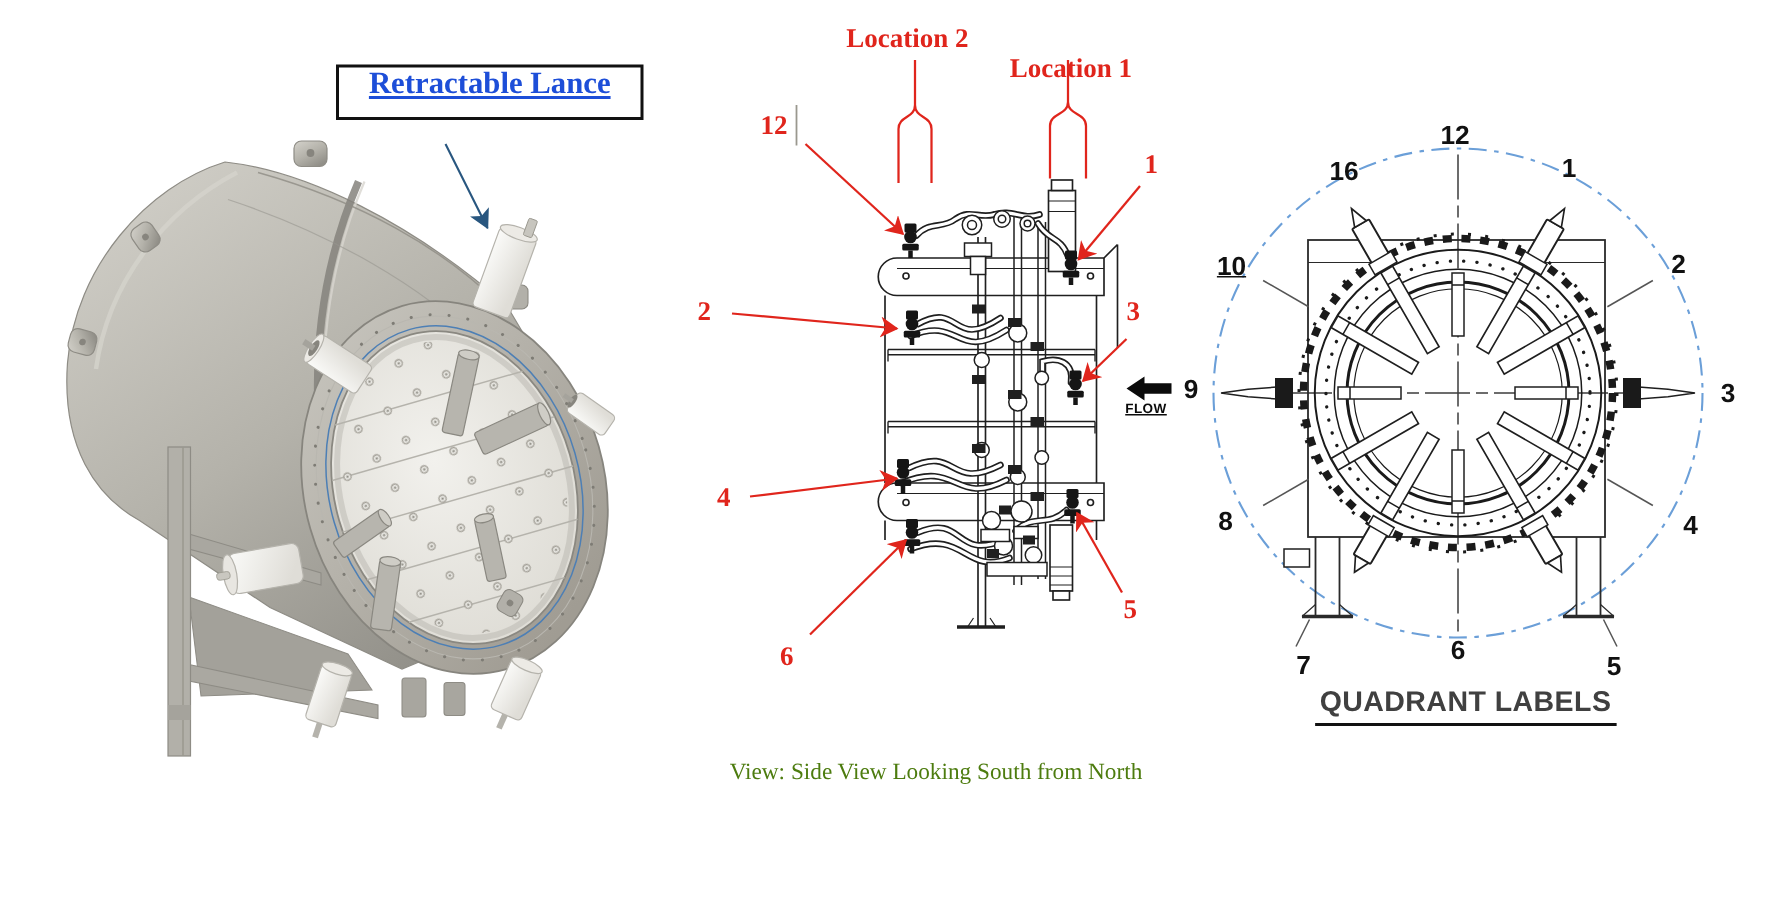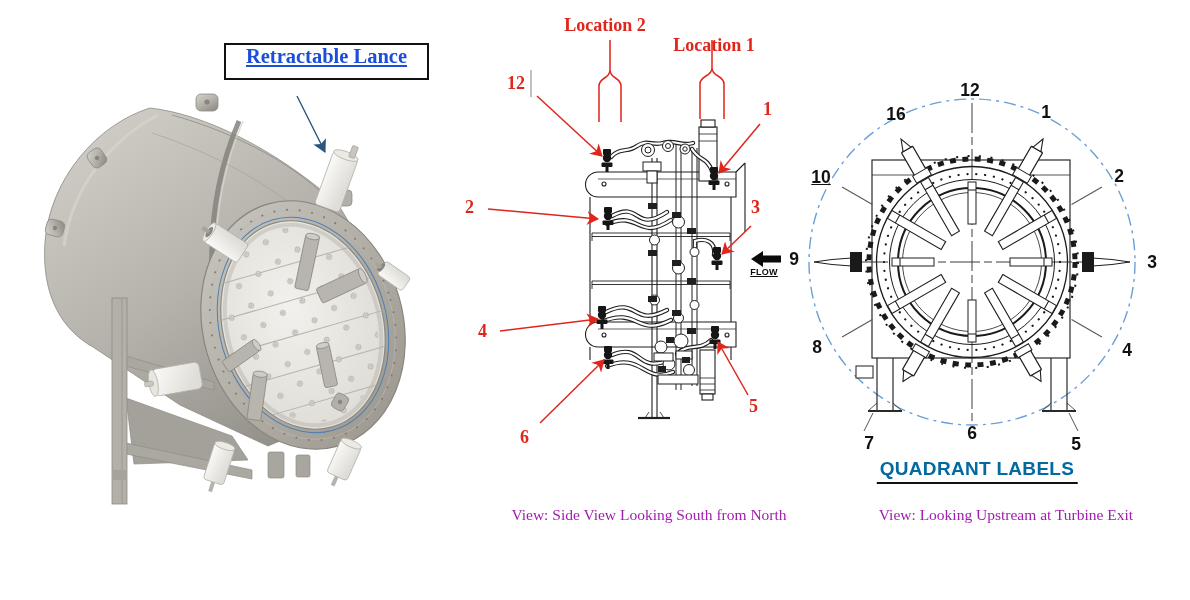--- a/index.html
+++ b/index.html
@@ -6,23 +6,23 @@
     --red:#e0251c; --arrow-blue:#28567f; --dash-blue:#6b9fd8; --ink:#1f1f1f;
   }
   html,body{margin:0;padding:0;background:#fff;}
   #stage{position:relative;width:1190px;height:600px;background:#fff;overflow:hidden;
          font-family:"Liberation Serif",serif;}
   #art{position:absolute;left:0;top:0;}
   .lbl{position:absolute;white-space:nowrap;line-height:1;}
   .red-num{color:var(--red);font:bold 18px "Liberation Serif",serif;}
   .loc{color:var(--red);font:bold 18px "Liberation Serif",serif;transform:translateX(-50%);}
   .clock{color:#111;font:bold 17.5px "Liberation Sans",sans-serif;transform:translateX(-50%);}
-  .caption{color:#a21caf;font:15.5px "Liberation Serif",serif;transform:translateX(-50%);margin-left:25px;}
+  .caption{color:#4d7c0f;font:15.5px "Liberation Serif",serif;transform:translateX(-50%);}
   .flow-t{color:#0b0b0b;font:bold 9px "Liberation Sans",sans-serif;text-decoration:underline;transform:translateX(-50%);letter-spacing:.3px;}
-  .quad-title{color:#0369a1;font:bold 19px "Liberation Sans",sans-serif;letter-spacing:.3px;
+  .quad-title{color:#404040;font:bold 19px "Liberation Sans",sans-serif;letter-spacing:.3px;
               border-bottom:2.5px solid #111;padding:0 3px 2px;transform:translateX(-50%);}
   .callout-box{left:224px;top:43px;width:201px;height:33px;border:2.5px solid #111;
                text-align:center;line-height:33px;font:600 20.5px "Liberation Serif",serif;color:#1d4ed8;background:#fff;text-decoration:underline;}
   
   .ink{stroke:var(--ink);fill:none;}
   .pd{fill:none;stroke:var(--ink);stroke-width:4.4;stroke-linecap:round;}
   .pw{fill:none;stroke:#fff;stroke-width:2.2;stroke-linecap:round;}
   .rl{stroke:var(--red);stroke-width:1.5;fill:none;}
   .rdf{fill:var(--red);}
   .dashblue{stroke:var(--dash-blue);stroke-width:1.4;fill:none;stroke-dasharray:12 5 3 5;}
@@ -451,15 +451,14 @@
 <div class="lbl clock" style="left:1127px;top:340px;">4</div>
 <div class="lbl clock" style="left:1076px;top:434px;">5</div>
 <div class="lbl clock" style="left:972px;top:423px;">6</div>
 <div class="lbl clock" style="left:869px;top:433px;">7</div>
 <div class="lbl clock" style="left:817px;top:337px;">8</div>
 <div class="lbl clock" style="left:794px;top:249px;">9</div>
 <div class="lbl clock" style="left:821px;top:167px;text-decoration:underline;">10</div>
 <div class="lbl clock" style="left:896px;top:104px;">16</div>
 
 <div class="lbl quad-title" style="left:977px;top:458px;">QUADRANT LABELS</div>
-<div class="lbl caption" style="left:981px;top:506px;">View: Looking Upstream at Turbine Exit</div>
 
 </div>
 
 </body></html>

